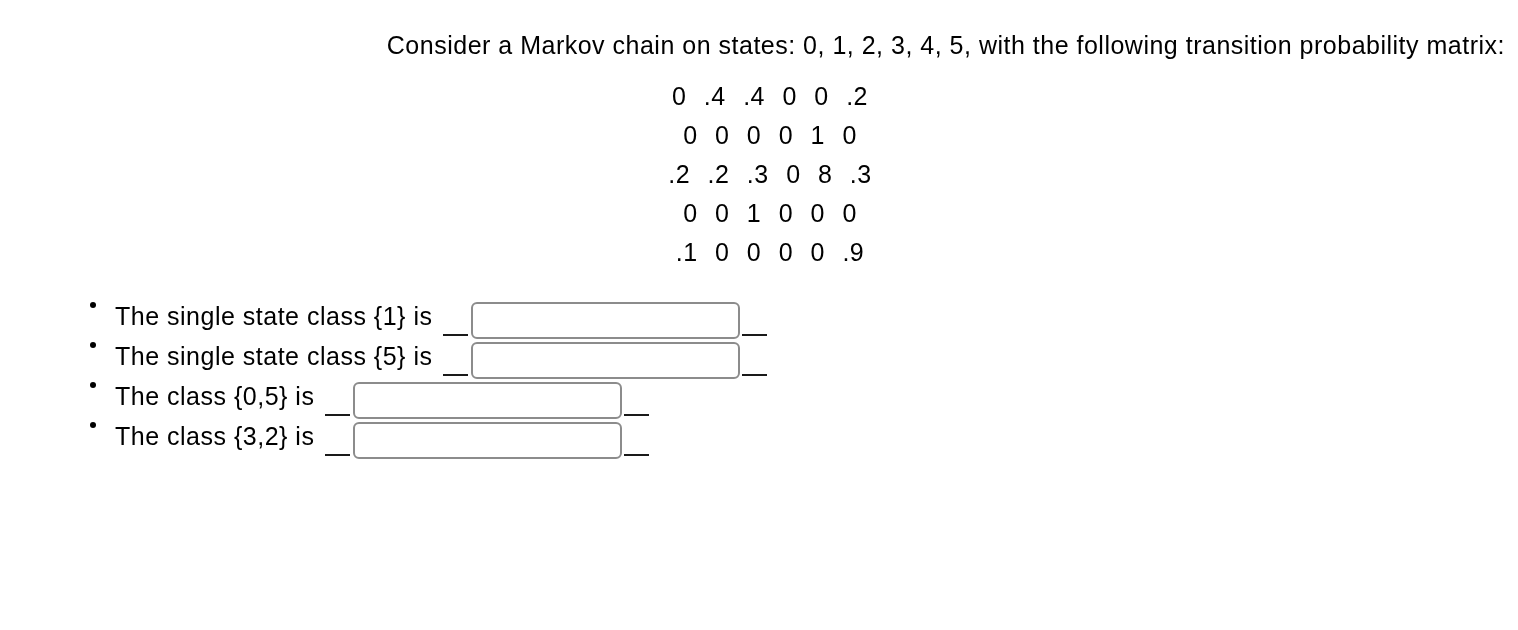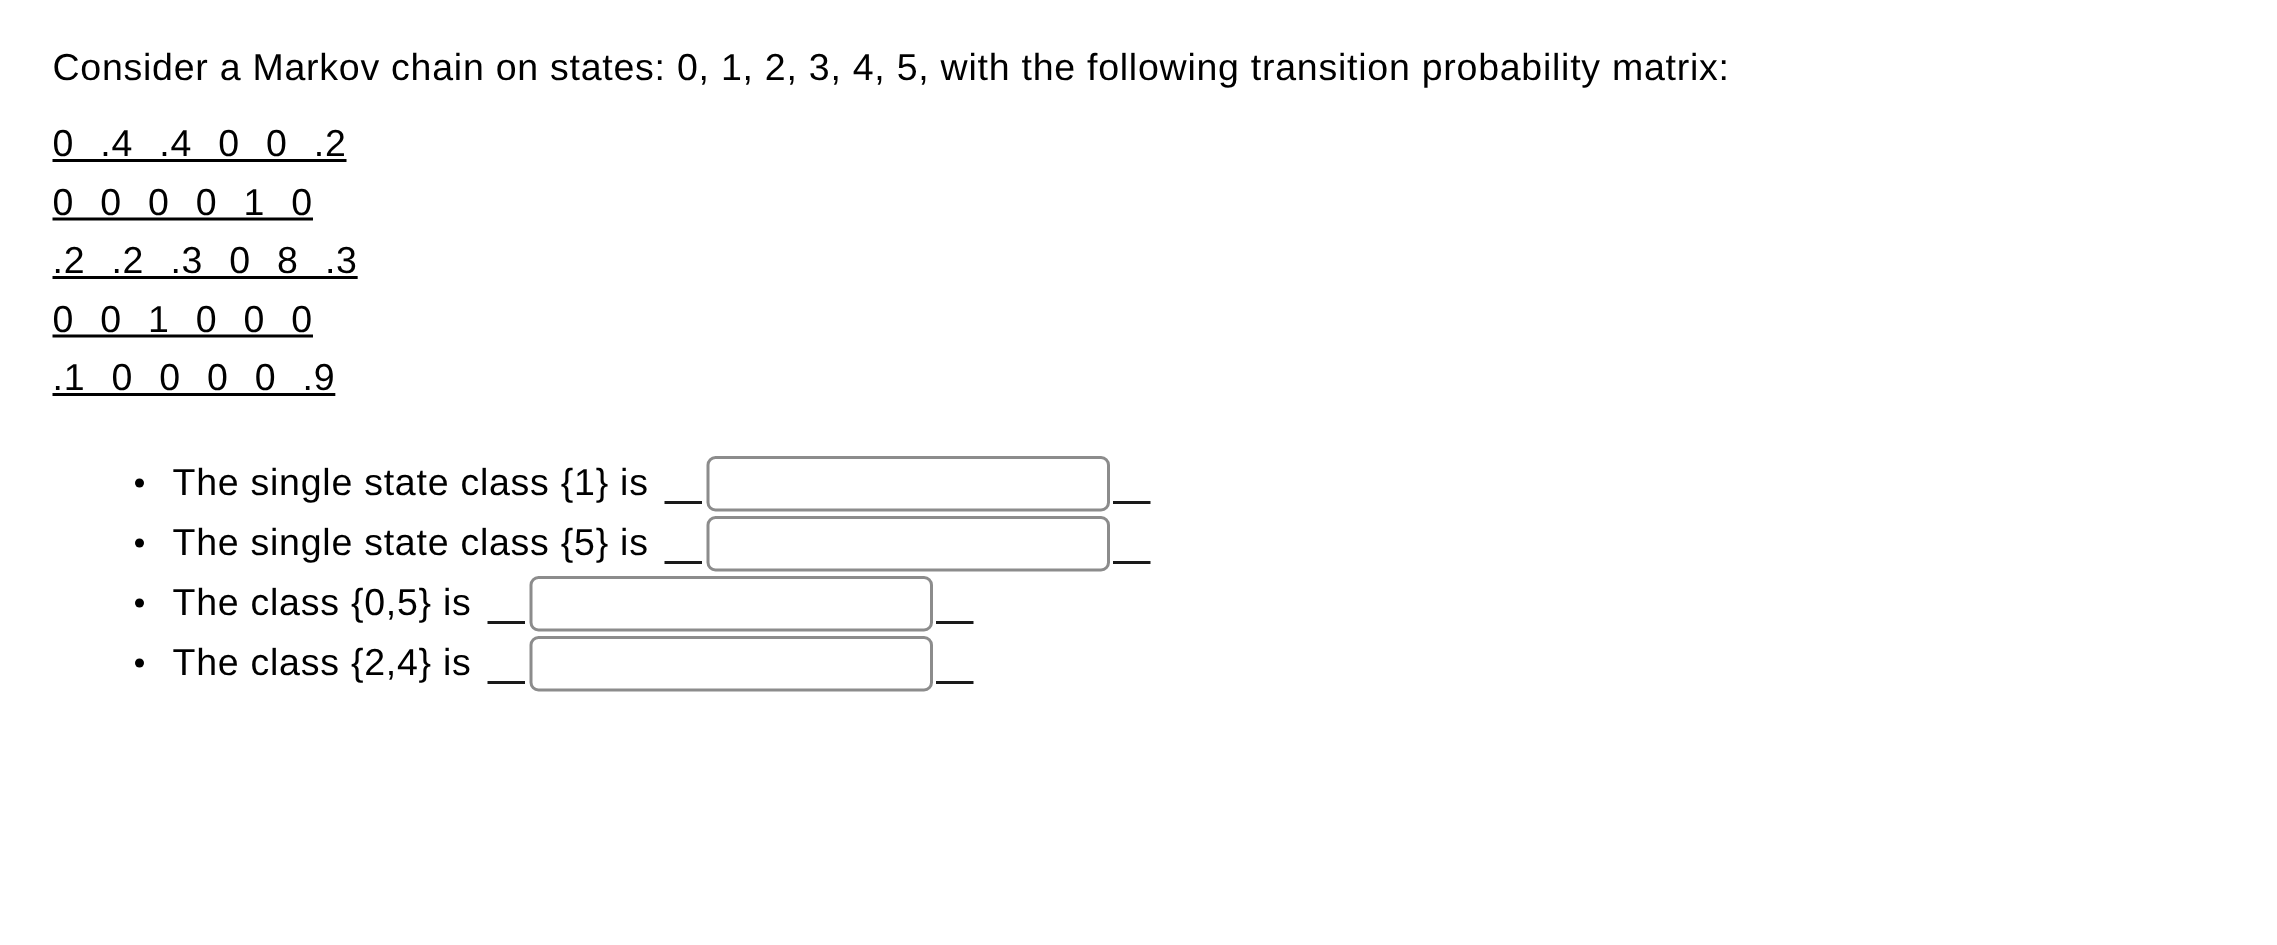--- a/index.html
+++ b/index.html
@@ -17,52 +17,51 @@
     font-family: "Liberation Sans", "DejaVu Sans", sans-serif;
     color: #000000;
     overflow: hidden;
   }
   .para {
     margin: 0;
     font-size: 25px;
     line-height: 27px;
     letter-spacing: 0.5px;
     color: #000000;
+    text-align: right;
   }
   .intro {
     max-width: 1470px;
   }
   .classify {
     margin-top: 16px;
     max-width: 1470px;
   }
   .seg-blue {
     color: #3b64e8;
   }
   .matrix {
     margin-top: 18px;
-    text-align: left;
-    text-decoration: underline;
+    text-align: center;
   }
   .mrow {
     font-size: 25px;
     line-height: 39px;
     word-spacing: 10px;
     letter-spacing: 0.5px;
     color: #000000;
     white-space: pre;
   }
   ul.answers {
     list-style: none;
     margin: 30px 0 0 0;
     padding: 0 0 0 55px;
   }
   li.answer-row {
     display: flex;
-    align-items: center;
     height: 40px;
     font-size: 25px;
     letter-spacing: 0.5px;
   }
   .bullet {
     width: 6px;
     height: 6px;
     border-radius: 50%;
     background: #000000;
     margin-right: 19px;
@@ -131,20 +130,20 @@
     </li>
     <li class="answer-row">
       <span class="bullet"></span>
       <span class="answer-label">The class {0,5} is </span>
       <span class="blank"></span>
       <input type="text" class="answer-input" value="" style="">
       <span class="blank trail"></span>
     </li>
     <li class="answer-row">
       <span class="bullet"></span>
-      <span class="answer-label">The class {2,4} is </span>
+      <span class="answer-label">The class {3,2} is </span>
       <span class="blank"></span>
       <input type="text" class="answer-input" value="" style="">
       <span class="blank trail"></span>
     </li>
   </ul>
 
 </div>
 
 </body></html>

